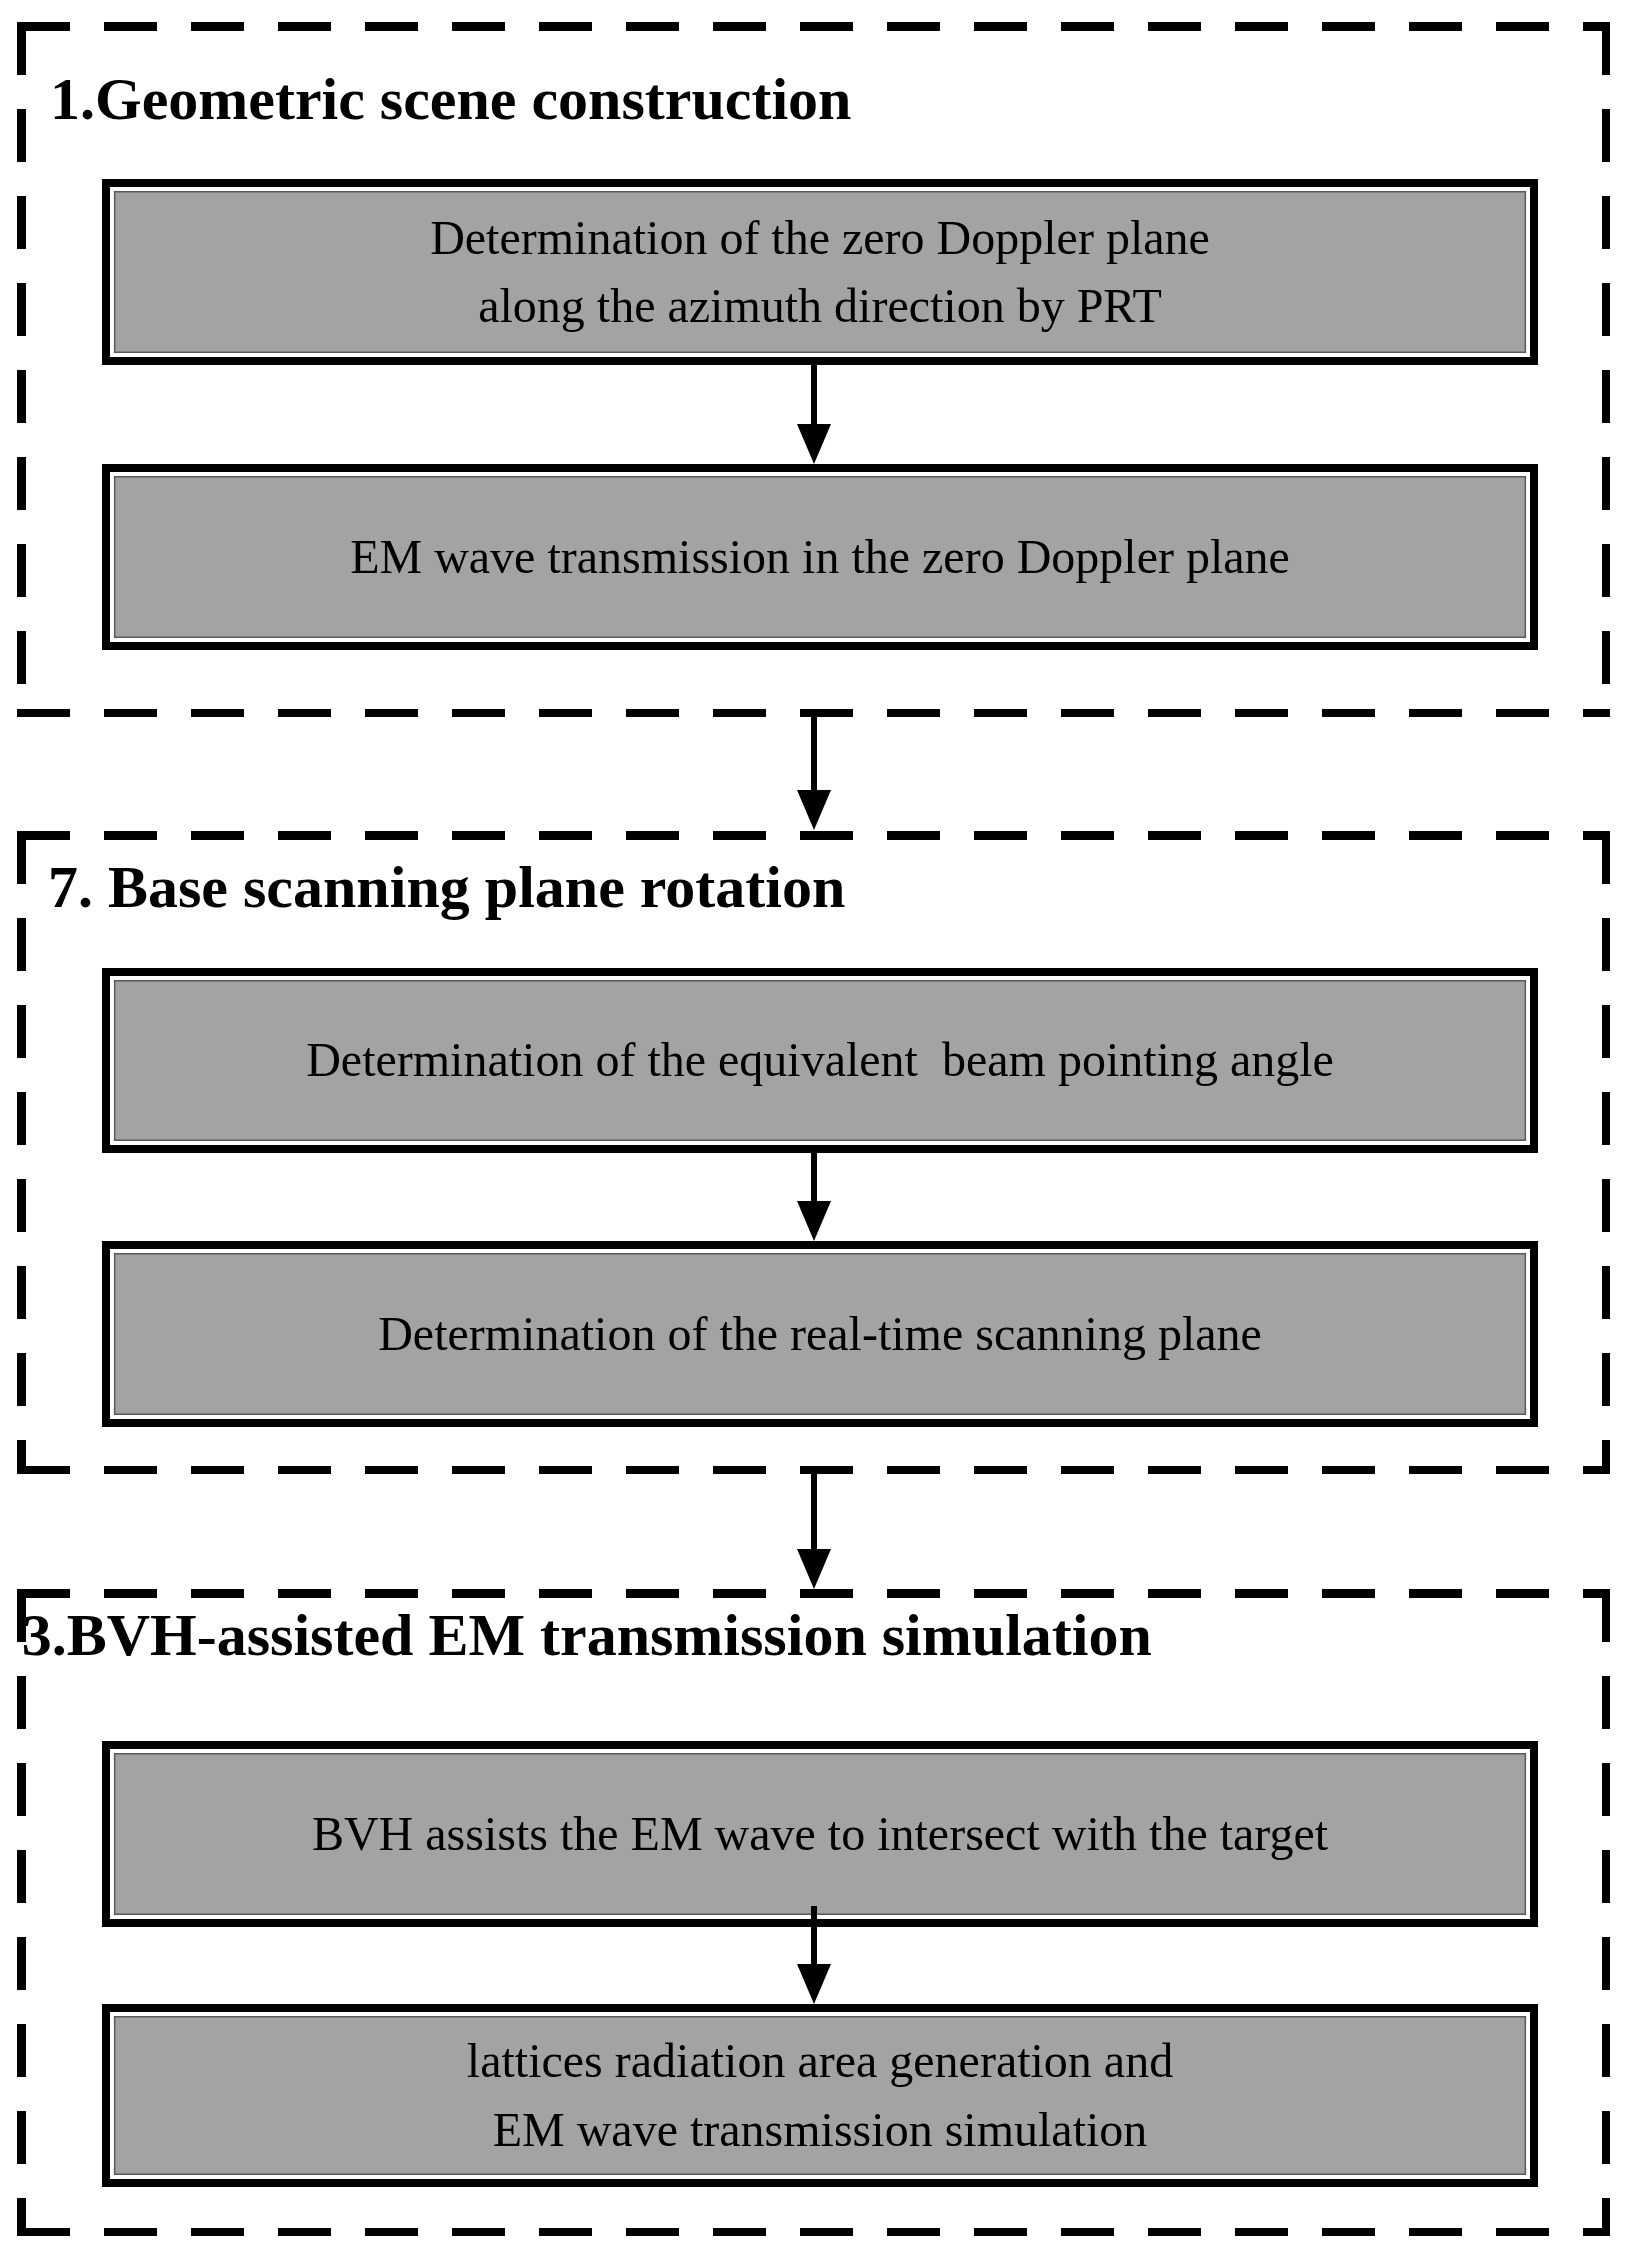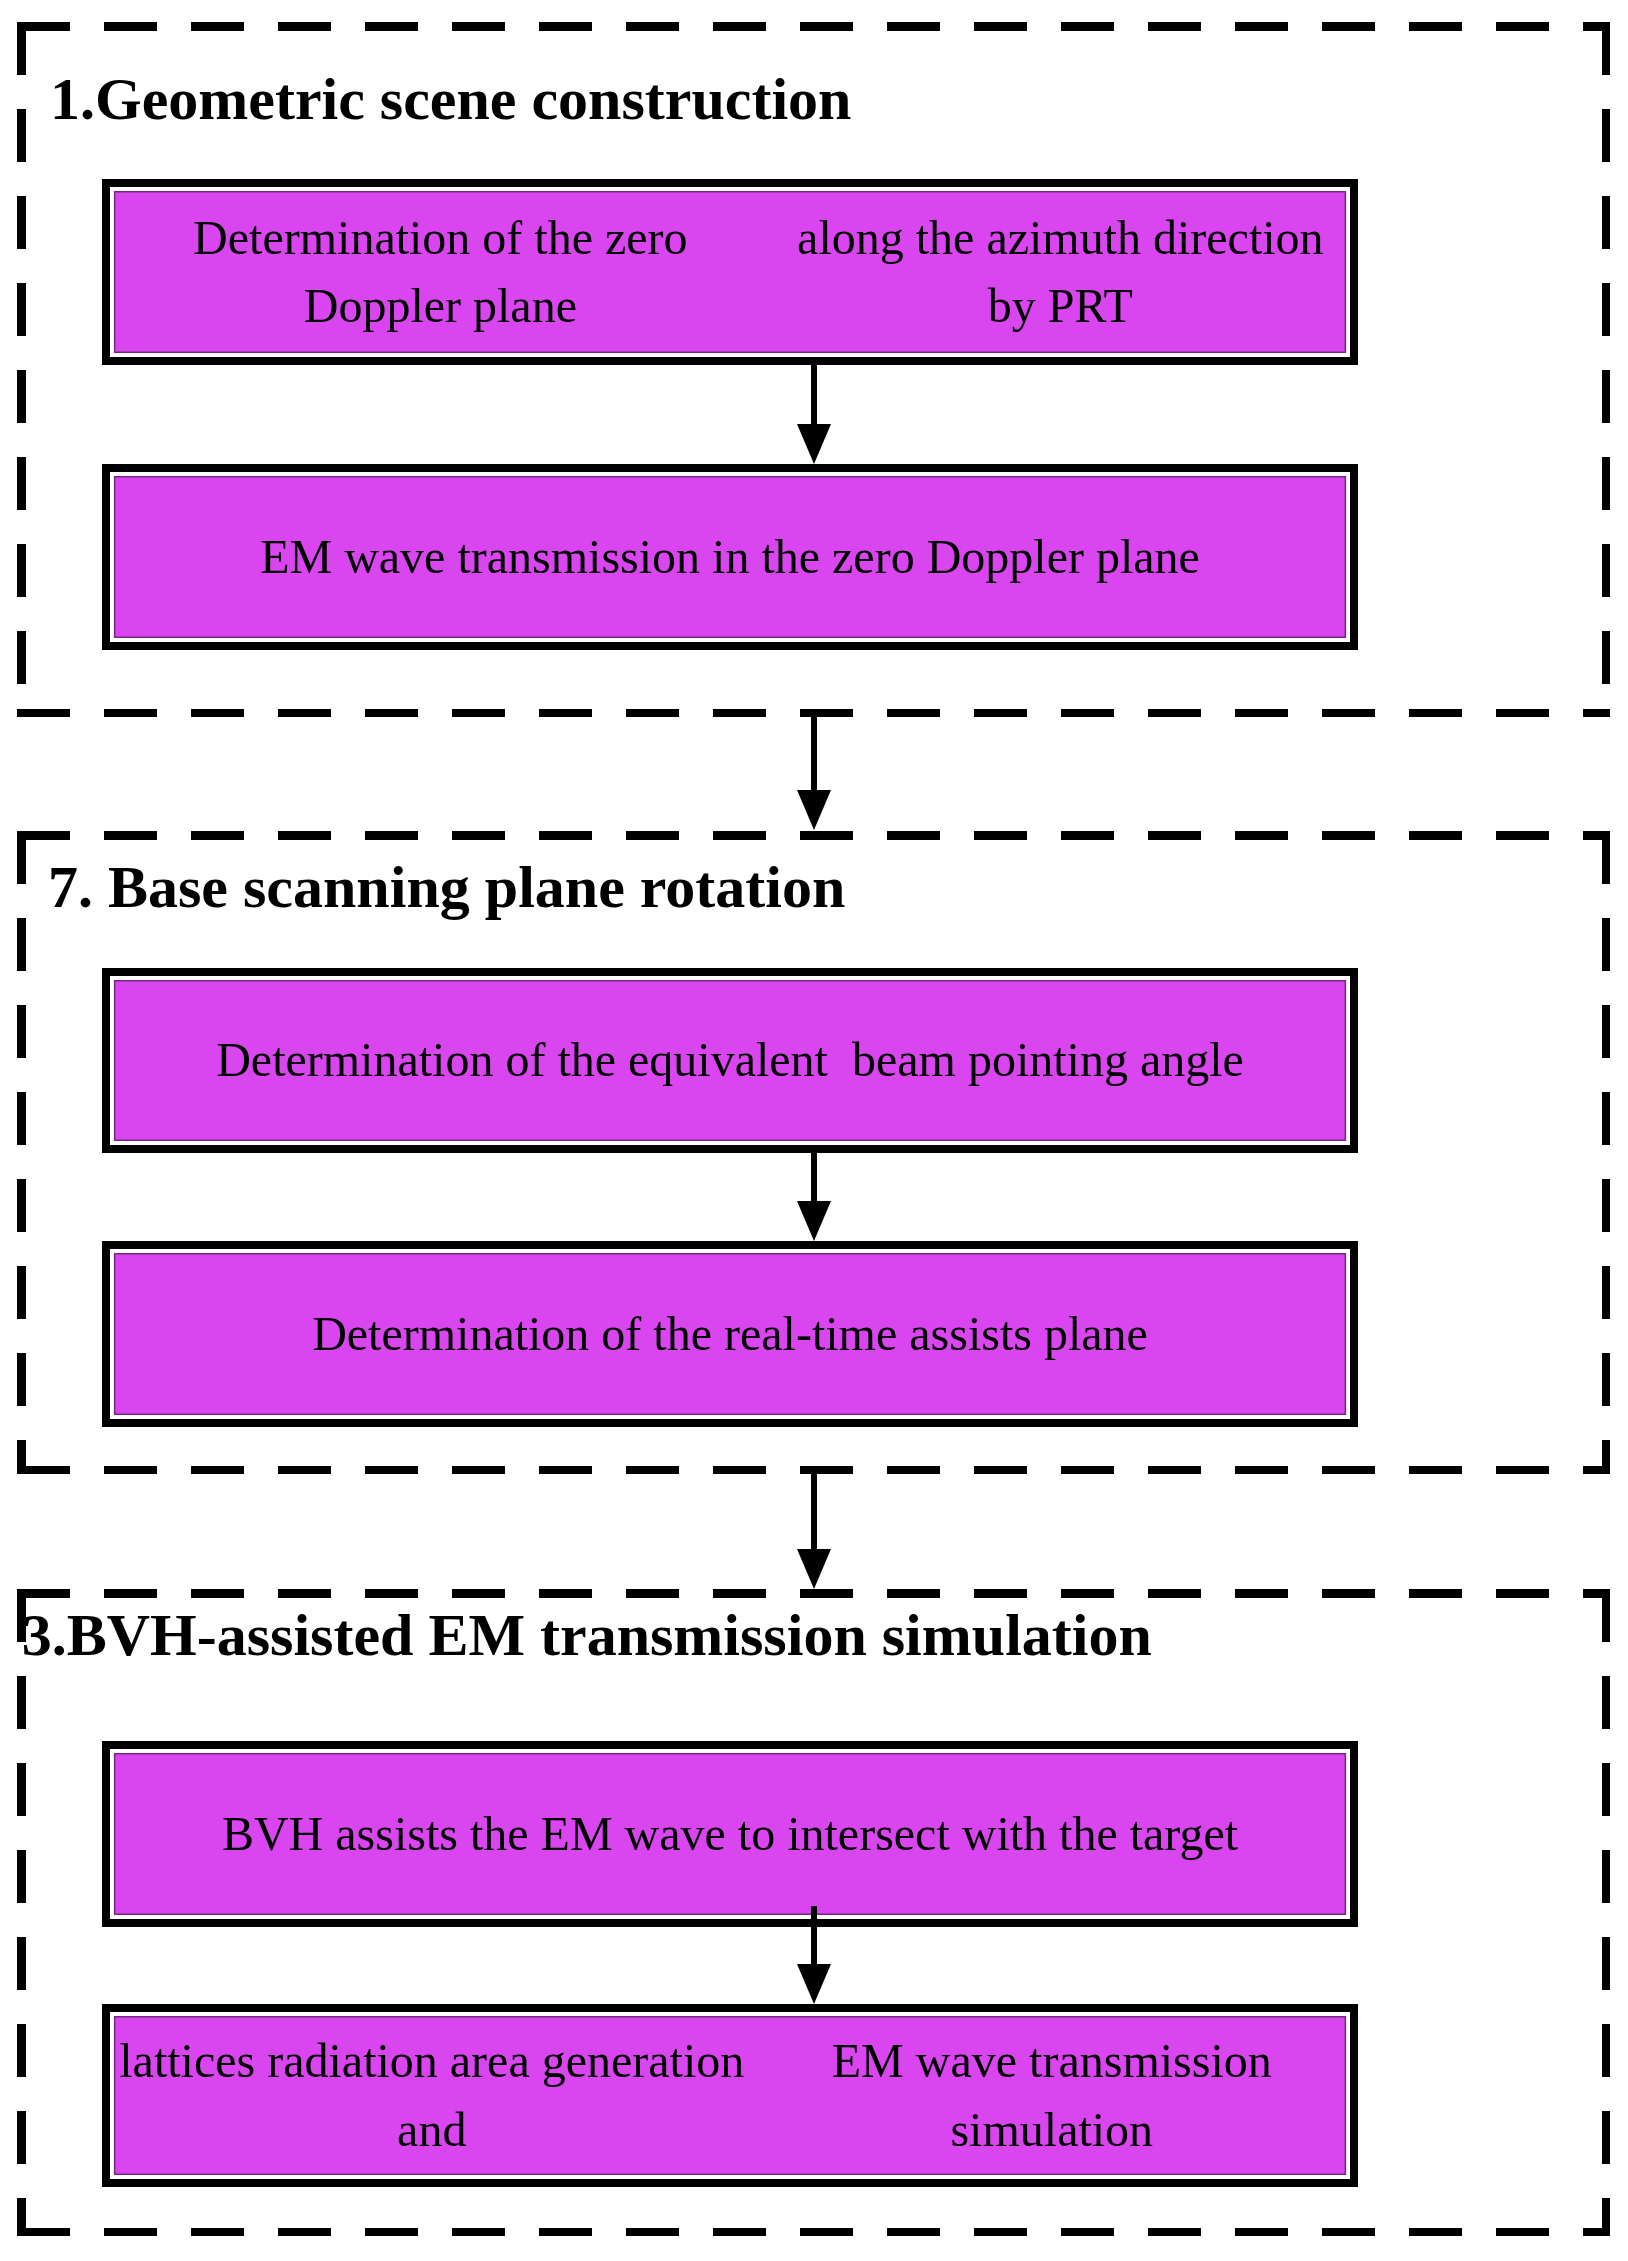--- a/index.html
+++ b/index.html
@@ -40,26 +40,26 @@
     white-space: nowrap;
     letter-spacing: 0px;
   }
   #section-1 .section-title { left: 33px; top: 43px; }
   #section-2 .section-title { left: 31px; top: 22px; }
   #section-3 .section-title { left: 4.7px;  top: 12px; text-align: center; }
 
   
   .flow-box {
     position: absolute;
-    left: 85px; width: 1256px;
+    left: 85px; width: 1436px;
     box-sizing: border-box;
     border: 8.5px solid #000;
     box-shadow: inset 0 0 0 3.9px #fff, inset 0 0 0 5.4px rgba(0,0,0,0.45);
-    background: #d946ef;
-    display: flex; flex-direction: row;
+    background: #a3a3a3;
+    display: flex; flex-direction: column;
     align-items: center; justify-content: center;
     text-align: center;
     font-size: 48px;
     line-height: 1.42;
   }
   #box-a { top: 157px; height: 186px; }
   #box-b { top: 442px; height: 186px; }
   #box-c { top: 137px; height: 185px; }
   #box-d { top: 410px; height: 186px; }
   #box-e { top: 152px; height: 186px; }
@@ -122,21 +122,21 @@
   <div class="dash-v dash-left"></div>
   <div class="dash-v dash-right"></div>
 
   <div class="section-title">7. Base scanning plane rotation</div>
 
   <div class="flow-box" id="box-c">
     <span class="line">Determination of the equivalent beam pointing angle</span>
   </div>
 
   <div class="flow-box" id="box-d">
-    <span class="line">Determination of the real-time assists plane</span>
+    <span class="line">Determination of the real-time scanning plane</span>
   </div>
 </div>
 
 <div class="section" id="section-3">
   <div class="dash-h dash-top"></div>
   <div class="dash-h dash-bottom"></div>
   <div class="dash-v dash-left"></div>
   <div class="dash-v dash-right"></div>
 
   <div class="section-title">3.BVH-assisted EM transmission simulation</div>

